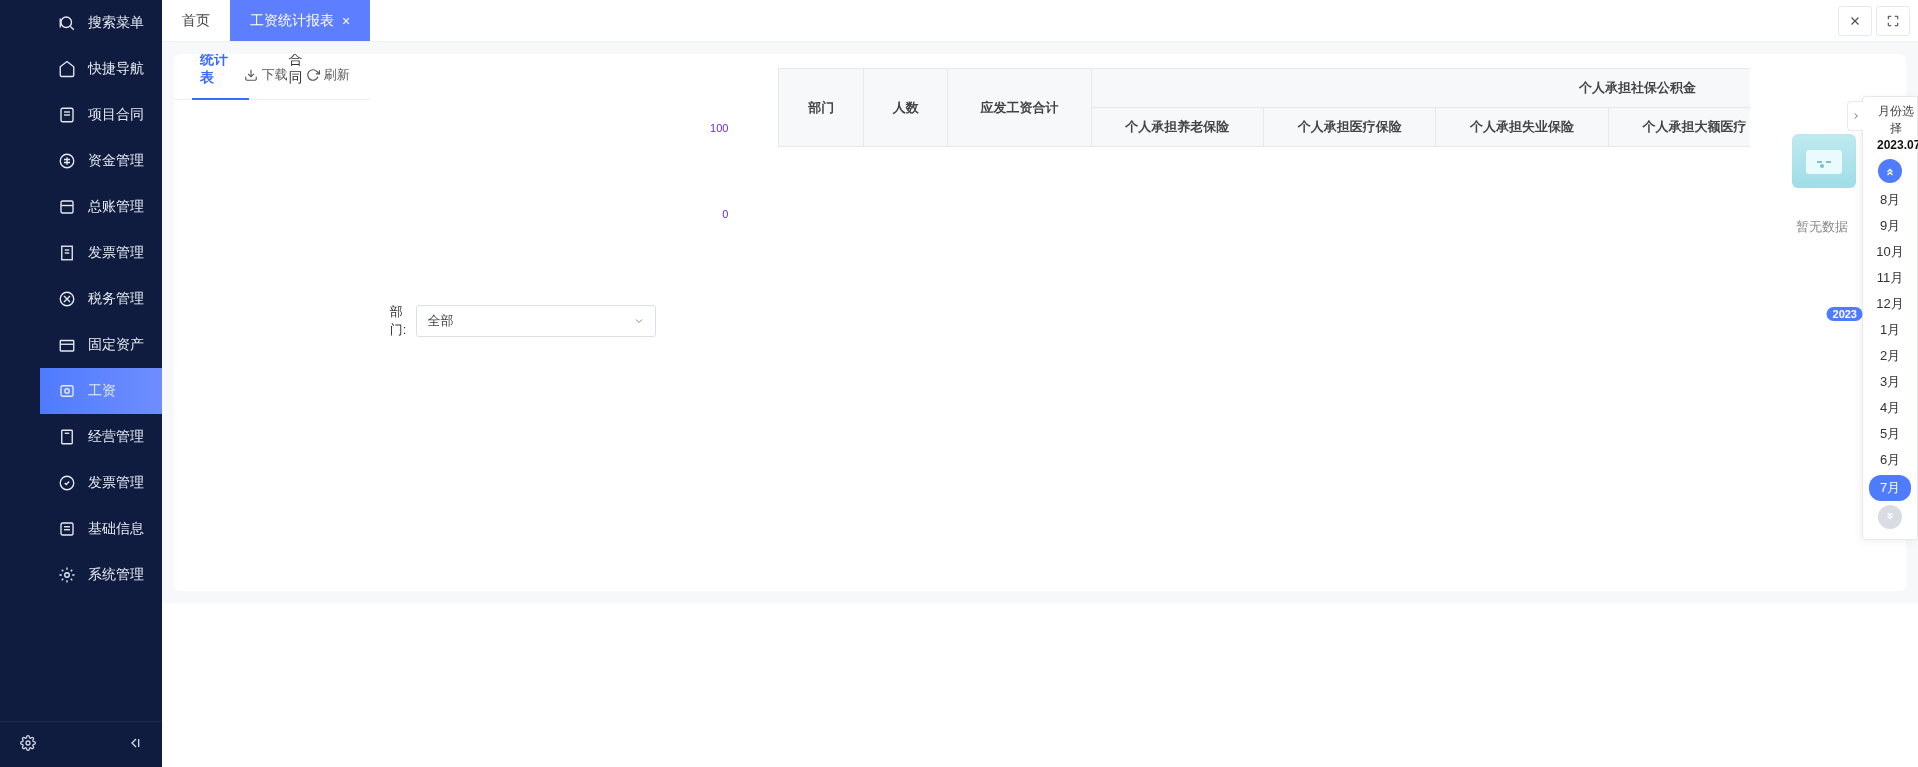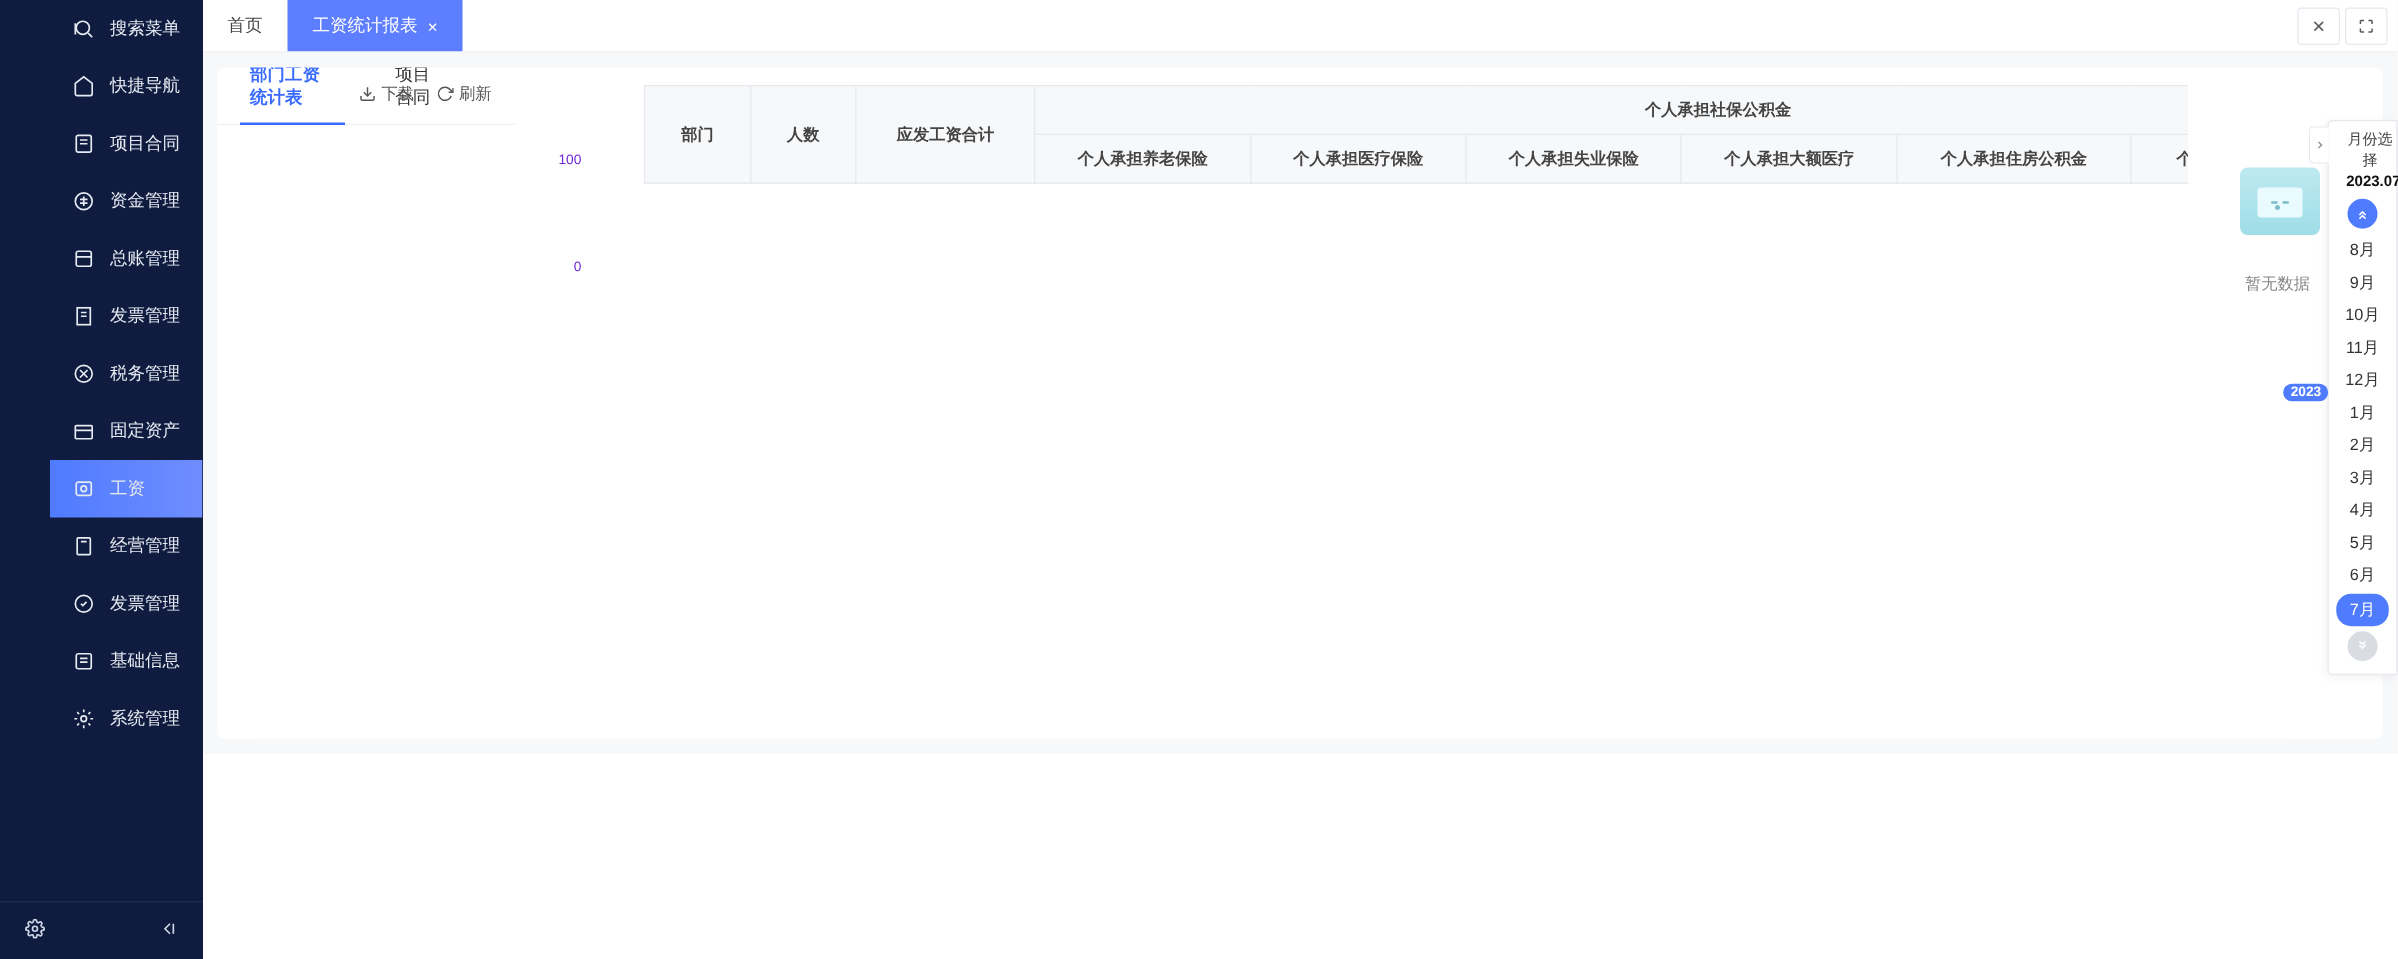--- a/index.html
+++ b/index.html
@@ -261,20 +261,29 @@
         <div class="page-util">
             <svg viewBox="0 0 24 24">
               <polyline points="23 4 23 10 17 10"></polyline>
               <path d="M20.49 15a9 9 0 1 1-2.12-9.36L23 10"></path>
             </svg>
             <span>刷新</span>
           </div>
       </div>
     </div>
 
+    <div class="filter-row">
+      <span>部门:</span>
+      <div class="select">
+        <span>全部</span>
+        <svg viewBox="0 0 24 24">
+            <polyline points="6 9 12 15 18 9"></polyline>
+          </svg>
+      </div>
+    </div>
 
     <div class="chart-wrap">
       <div class="chart">
         <div id="yticks">
             <div class="y-tick" style="bottom: 18px;">0</div>
             <div class="y-tick" style="bottom: 104px;">100</div>
             <div class="y-tick" style="bottom: 190px;">200</div>
           </div>
         <svg class="chart-area" id="chartsvg" viewBox="0 0 1000 190" preserveAspectRatio="none">
             <path d="M0 172 L0.0 17.2 L83.3 0.0 L166.7 0.0 L250.0 0.0 L333.3 0.0 L416.7 0.0 L500.0 60.2 L583.3 0.0 L666.7 0.0 L750.0 0.0 L833.3 0.0 L916.7 0.0 L1000.0 0.0 L1000 172 Z" fill="#e2e2e2" stroke="#cfcfcf" stroke-width="1"></path>

